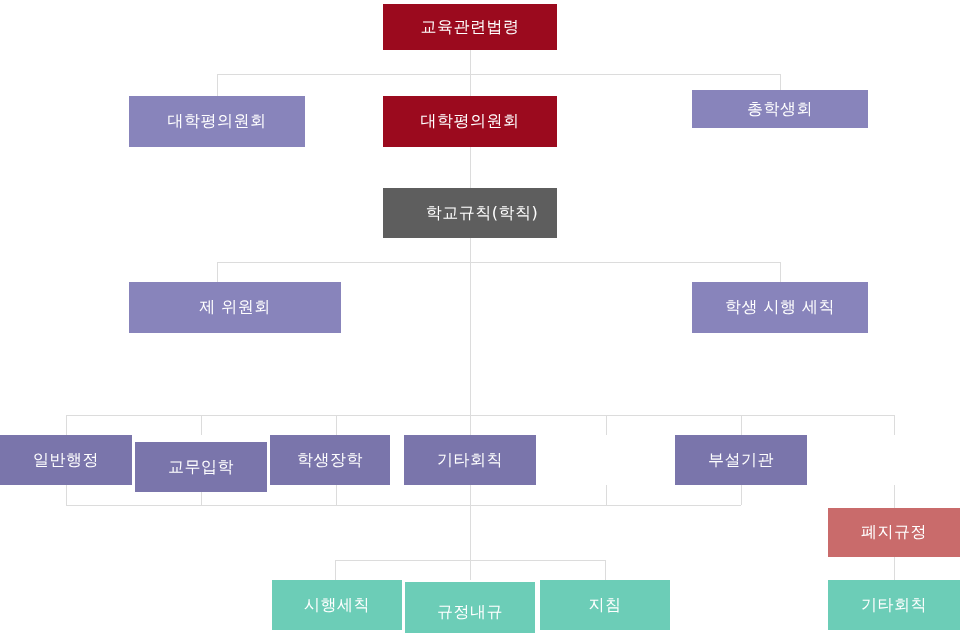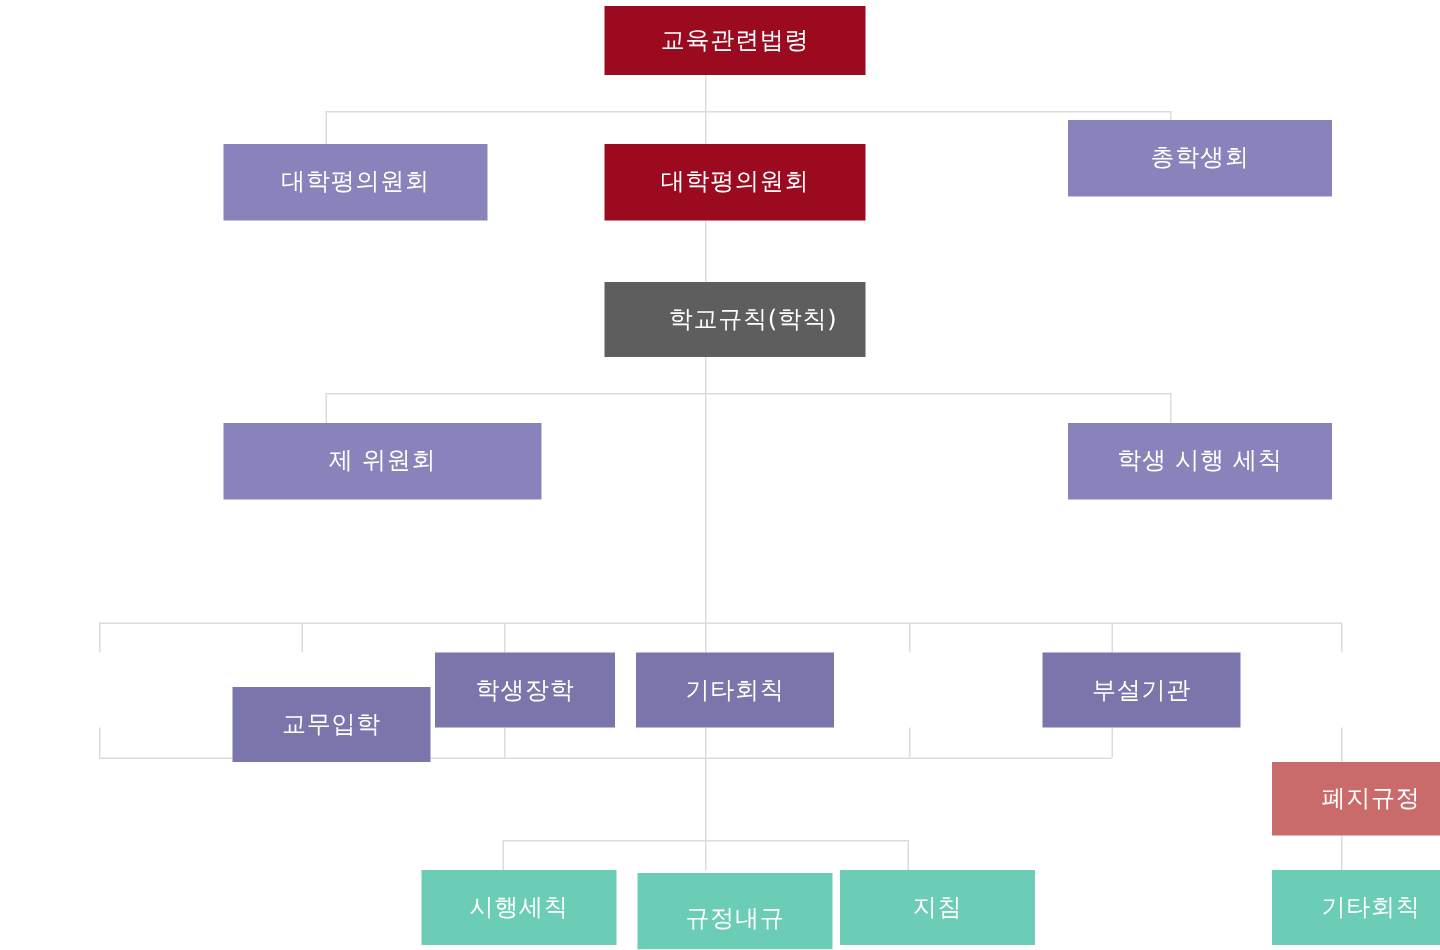--- a/index.html
+++ b/index.html
@@ -15,21 +15,20 @@
   .node {
     position: absolute;
     display: flex;
     align-items: center;
     justify-content: center;
     color: #ffffff;
     font-size: 16px;
     letter-spacing: 0.5px;
     white-space: nowrap;
     font-weight: 500;
-    margin-left: 20px;
   }
   .c-darkred { background: var(--dark-red, #9B0A1E); }
   .c-purple  { background: var(--purple, #8884BB); }
   .c-slate   { background: var(--slate-purple, #7A75AB); }
   .c-gray    { background: var(--gray, #5E5E5E); padding-left: 24px; }
   .c-salmon  { background: var(--salmon, #C96B6B); }
   .c-teal    { background: var(--teal, #6CCDB7); }
   .line {
     position: absolute;
     background: var(--line-color, #DCDCDC);
@@ -75,32 +74,33 @@
   <div class="line" style="left:470px;top:560px;width:1px;height:20px"></div>
   <div class="line" style="left:605px;top:560px;width:1px;height:20px"></div>
 
   <div class="line" style="left:894px;top:485px;width:1px;height:23px"></div>
   <div class="line" style="left:894px;top:557px;width:1px;height:23px"></div>
 
   <div class="node c-darkred" style="left:383px;top:4px;width:174px;height:46px">교육관련법령</div>
 
   <div class="node c-purple" style="left:129px;top:96px;width:176px;height:51px">대학평의원회</div>
   <div class="node c-darkred" style="left:383px;top:96px;width:174px;height:51px">대학평의원회</div>
-  <div class="node c-purple" style="left:692px;top:80px;width:176px;height:51px">총학생회</div>
+  <div class="node c-purple" style="left:692px;top:90px;width:176px;height:38px">총학생회</div>
 
   <div class="node c-gray" style="left:383px;top:188px;width:174px;height:50px">학교규칙(학칙)</div>
 
   <div class="node c-purple" style="left:129px;top:282px;width:212px;height:51px">제 위원회</div>
   <div class="node c-purple" style="left:692px;top:282px;width:176px;height:51px">학생 시행 세칙</div>
 
-  <div class="node c-slate" style="left:135px;top:458px;width:132px;height:50px">교무입학</div>
+  <div class="node c-slate" style="left:0px;top:435px;width:132px;height:50px">일반행정</div>
+  <div class="node c-slate" style="left:135px;top:442px;width:132px;height:50px">교무입학</div>
   <div class="node c-slate" style="left:270px;top:435px;width:120px;height:50px">학생장학</div>
   <div class="node c-slate" style="left:404px;top:435px;width:132px;height:50px">기타회칙</div>
   <div class="node c-slate" style="left:675px;top:435px;width:132px;height:50px">부설기관</div>
 
   <div class="node c-salmon" style="left:828px;top:508px;width:132px;height:49px">폐지규정</div>
 
-  <div class="node c-teal" style="left:261px;top:580px;width:130px;height:50px">시행세칙</div>
+  <div class="node c-teal" style="left:272px;top:580px;width:130px;height:50px">시행세칙</div>
   <div class="node c-teal" style="left:405px;top:582px;width:130px;height:60px">규정내규</div>
   <div class="node c-teal" style="left:540px;top:580px;width:130px;height:50px">지침</div>
   <div class="node c-teal" style="left:828px;top:580px;width:132px;height:50px">기타회칙</div>
 
 </div>
 
 </body></html>

